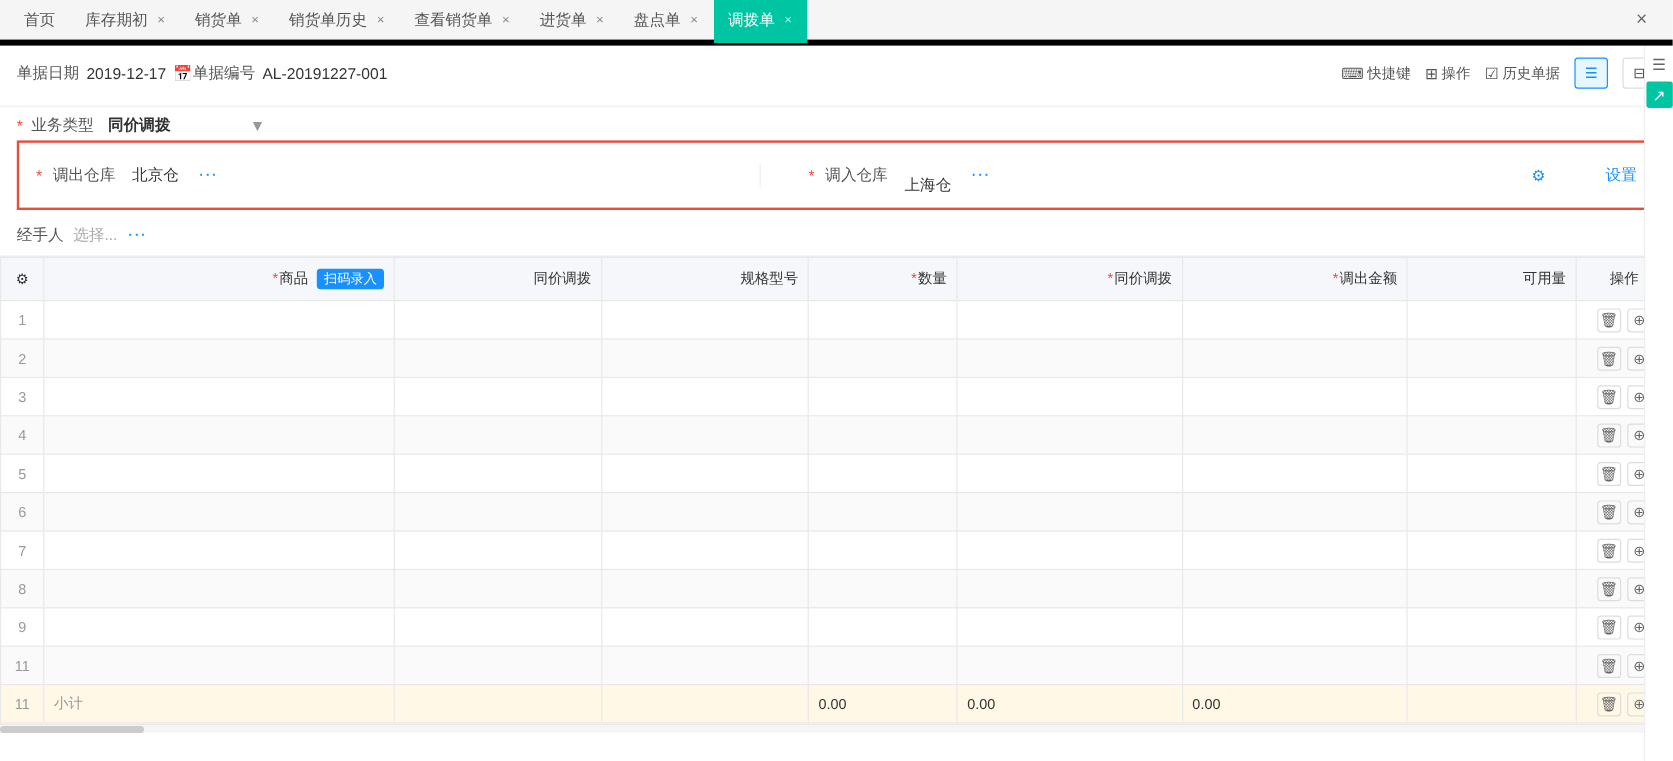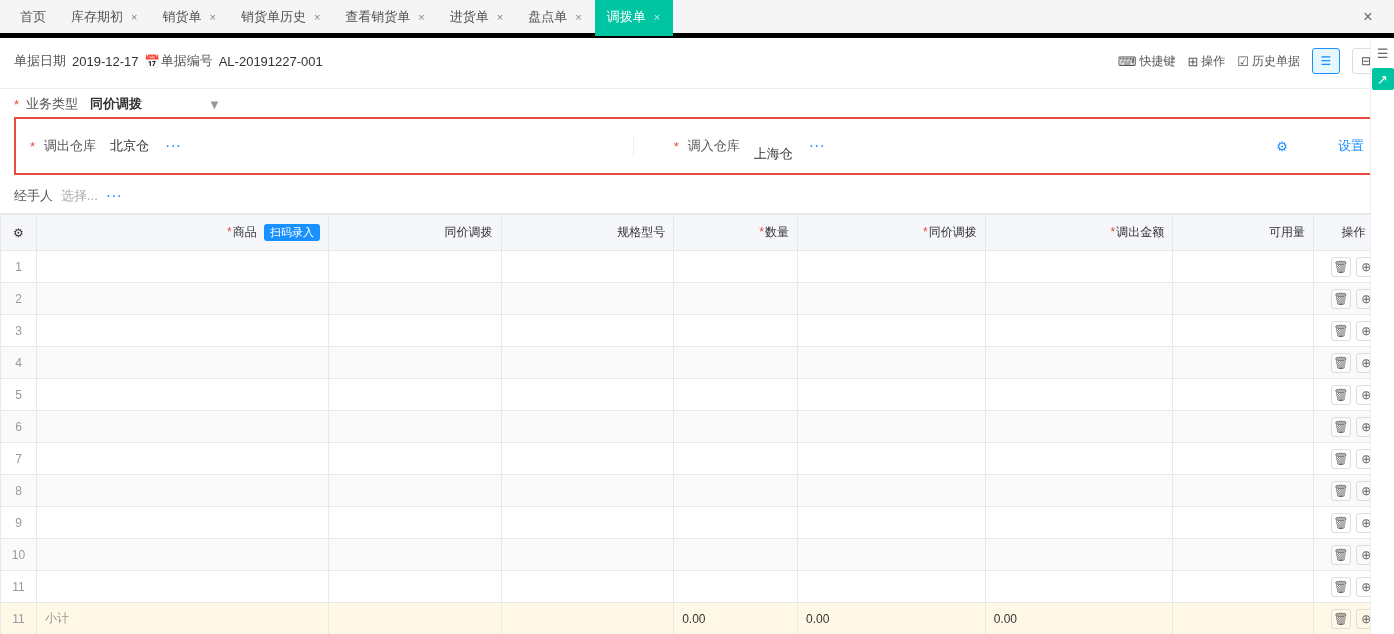--- a/index.html
+++ b/index.html
@@ -553,34 +553,20 @@
     <td></td>
     <td></td>
     <td></td>
     <td></td>
     <td class="op-col">
       <span class="op-icon">🗑</span>
       <span class="op-icon">⊕</span>
     </td>
   </tr>
         <tr>
-    <td class="row-num">10</td>
-    <td></td>
-    <td></td>
-    <td></td>
-    <td></td>
-    <td></td>
-    <td></td>
-    <td></td>
-    <td class="op-col">
-      <span class="op-icon">🗑</span>
-      <span class="op-icon">⊕</span>
-    </td>
-  </tr>
-        <tr>
     <td class="row-num">11</td>
     <td></td>
     <td></td>
     <td></td>
     <td></td>
     <td></td>
     <td></td>
     <td></td>
     <td class="op-col">
       <span class="op-icon">🗑</span>

